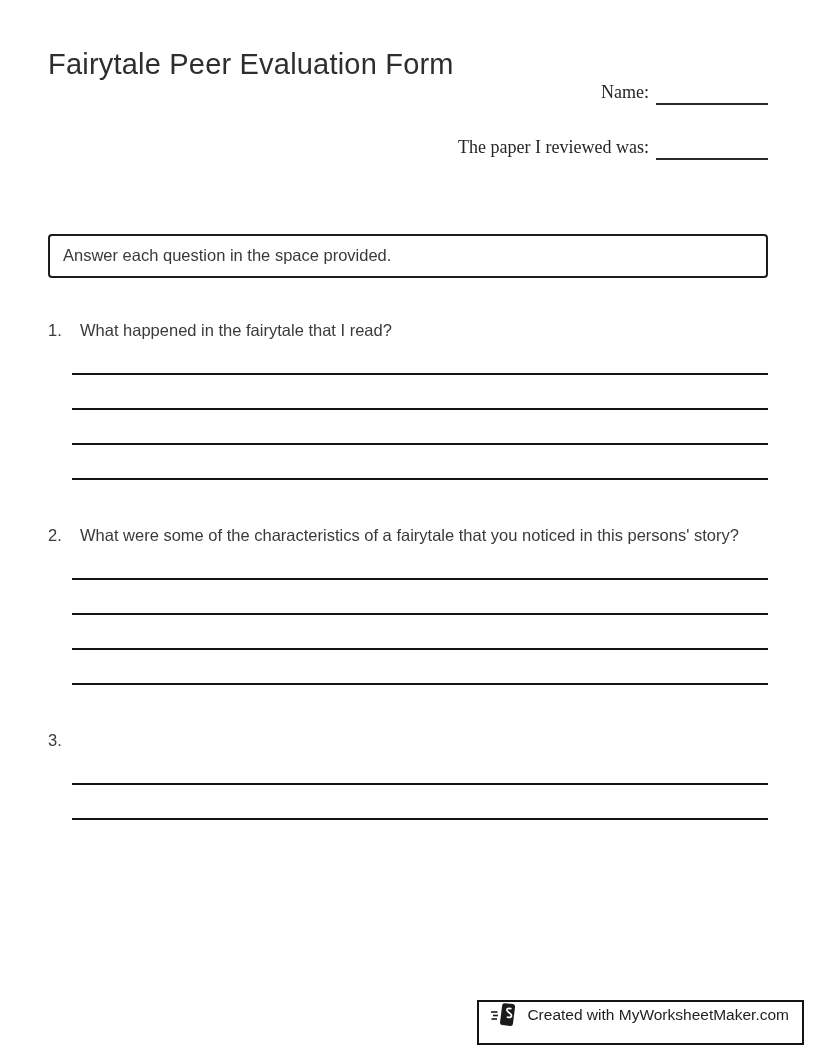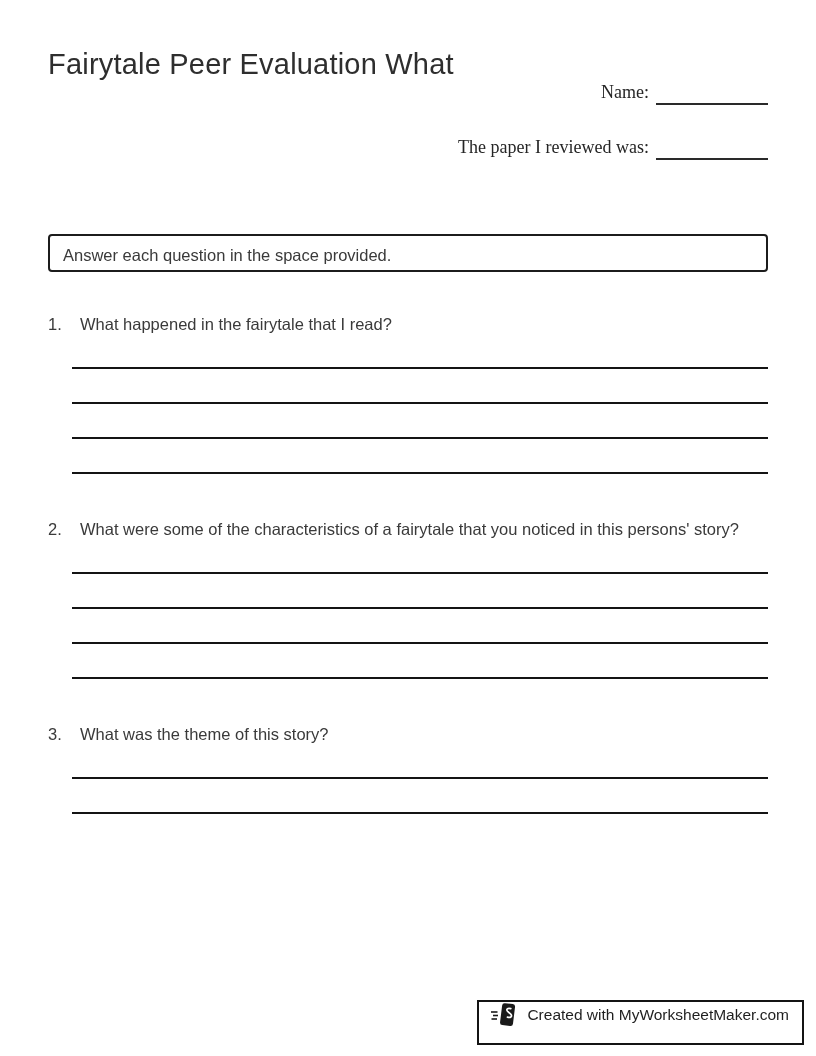--- a/index.html
+++ b/index.html
@@ -52,21 +52,21 @@
     height: 18px;
     margin-left: 7px;
     border-bottom: 2px solid #2a2a2a;
   }
 
   
   .instruction-box {
     margin-top: 58px;
     border: 2px solid #1c1c1c;
     border-radius: 4px;
-    padding: 10px 13px 5px 13px;
+    padding: 10px 13px 11px 13px;
     font-size: 16.5px;
     color: #3a3a3a;
   }
 
   
   .questions { margin-top: 40px; }
   .question { margin-bottom: 43px; }
   .q-row {
     display: flex;
     align-items: flex-start;
@@ -107,21 +107,21 @@
   }
   .credit-icon { width: 28px; height: 28px; flex-shrink: 0; }
 </style>
 </head>
 <body>
 
 <div class="page">
   <div class="content">
 
     <div class="header">
-      <h1 class="worksheet-title">Fairytale Peer Evaluation What</h1>
+      <h1 class="worksheet-title">Fairytale Peer Evaluation Form</h1>
 
       <div class="name-block">
         <div class="name-row">
           <span class="label">Name:</span>
           <span class="blank"></span>
         </div>
         <div class="name-row">
           <span class="label">The paper I reviewed was:</span>
           <span class="blank"></span>
         </div>
@@ -153,21 +153,20 @@
           <div class="answer-lines">
             <div class="answer-line"></div>
             <div class="answer-line"></div>
             <div class="answer-line"></div>
             <div class="answer-line"></div>
           </div>
         </div>
         <div class="question">
           <div class="q-row">
             <div class="q-num">3.</div>
-            <div class="q-text">What was the theme of this story?</div>
           </div>
           <div class="answer-lines">
             <div class="answer-line"></div>
             <div class="answer-line"></div>
           </div>
         </div>
       </div>
 
   </div>
 

